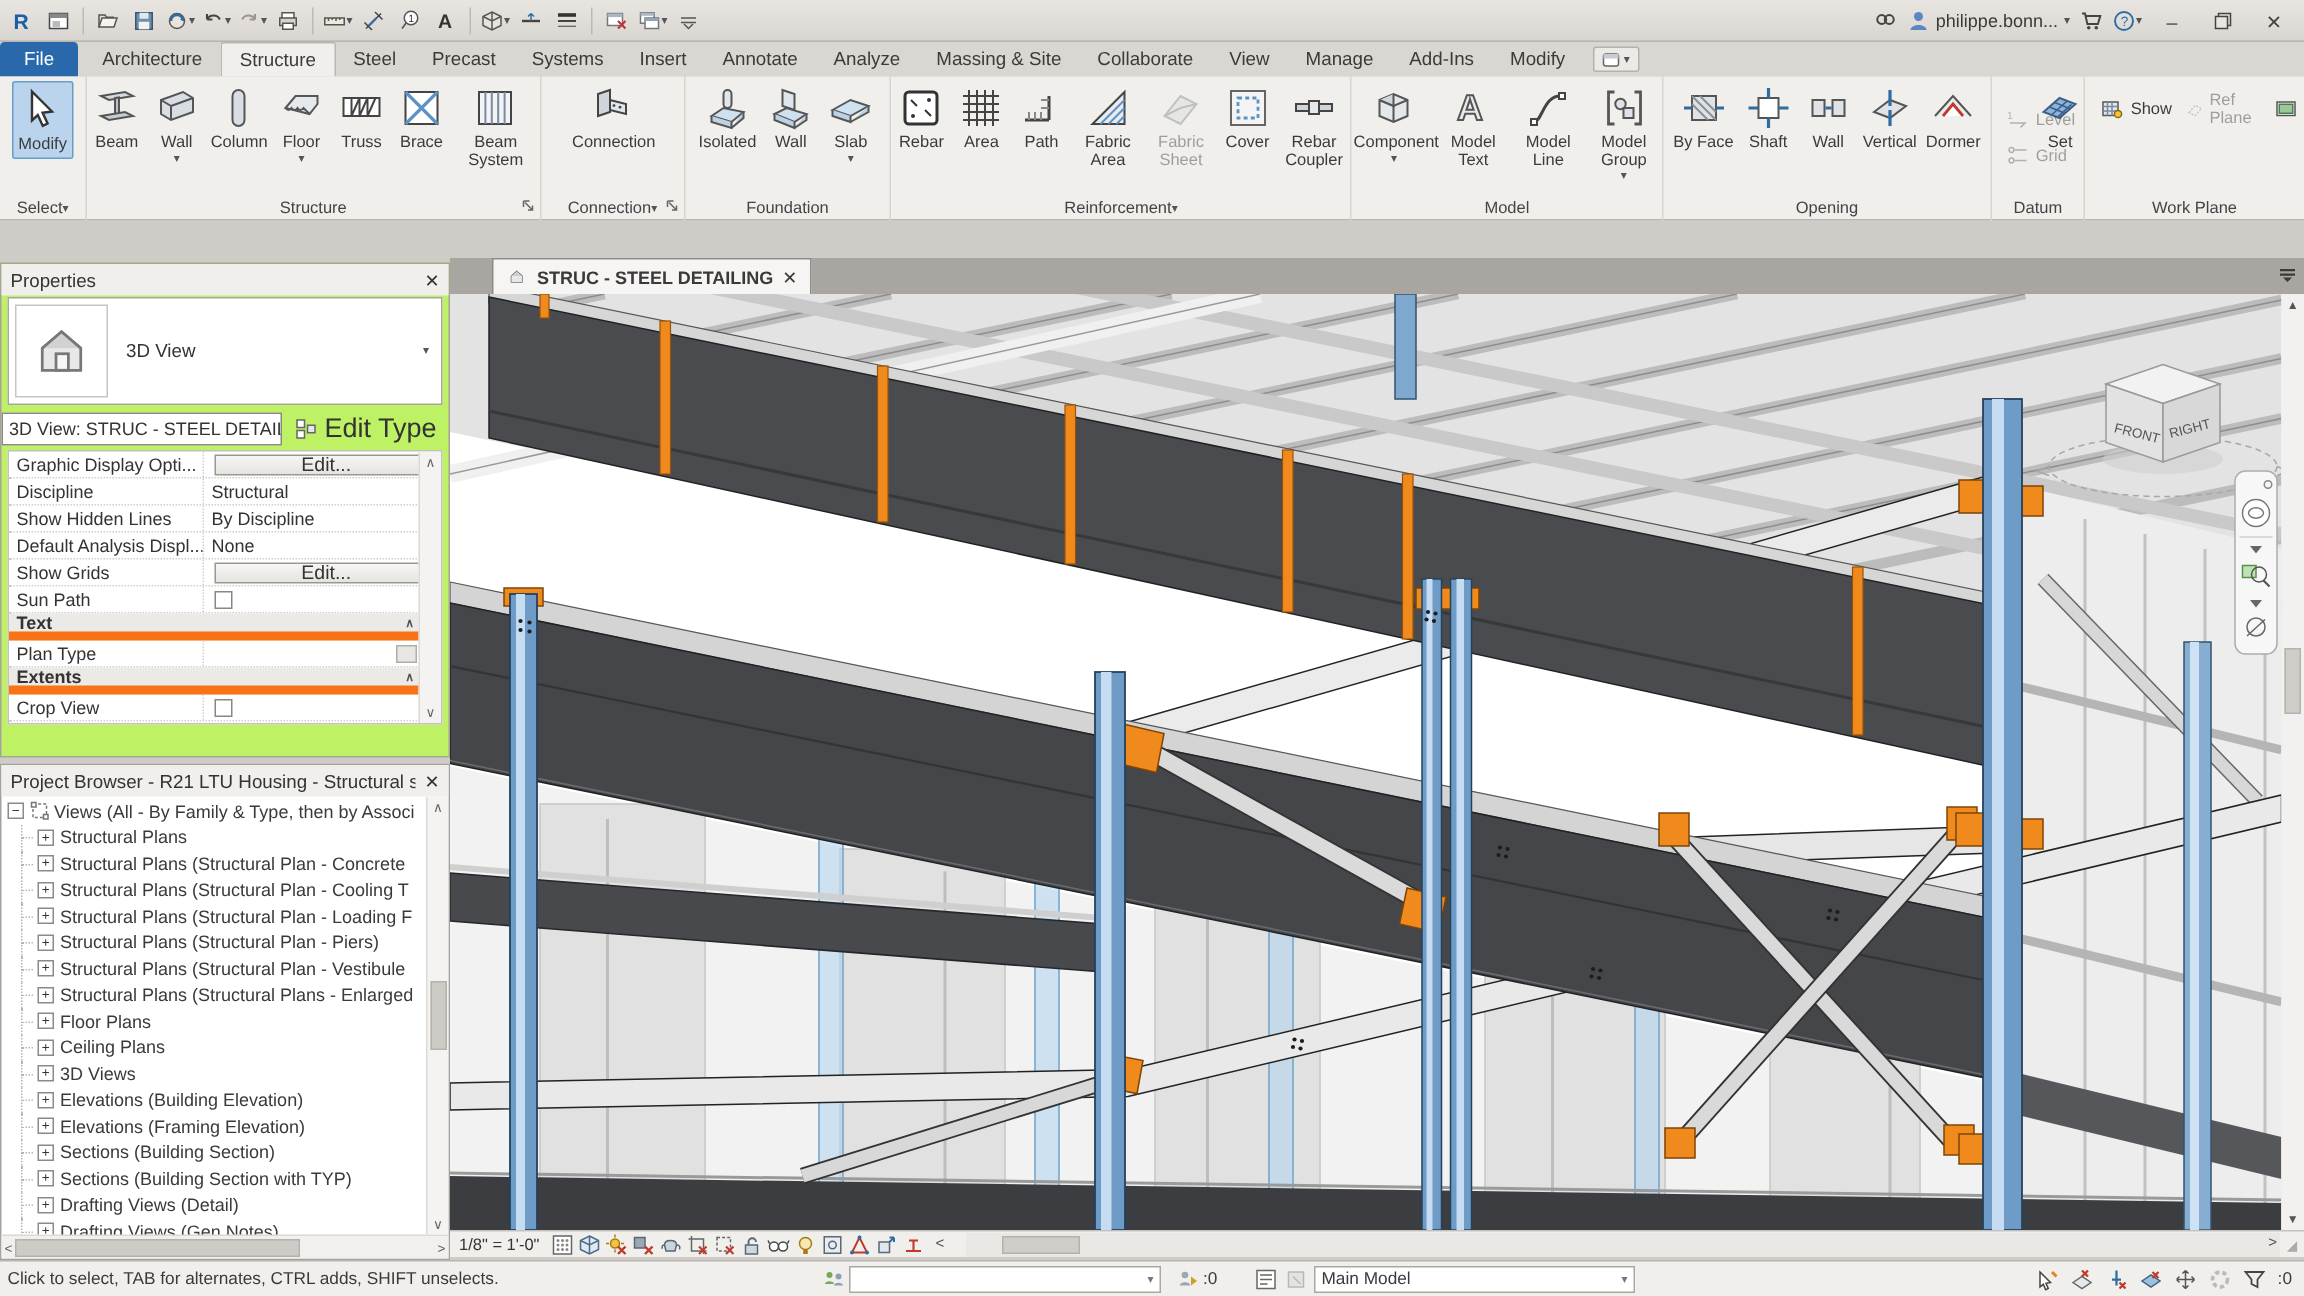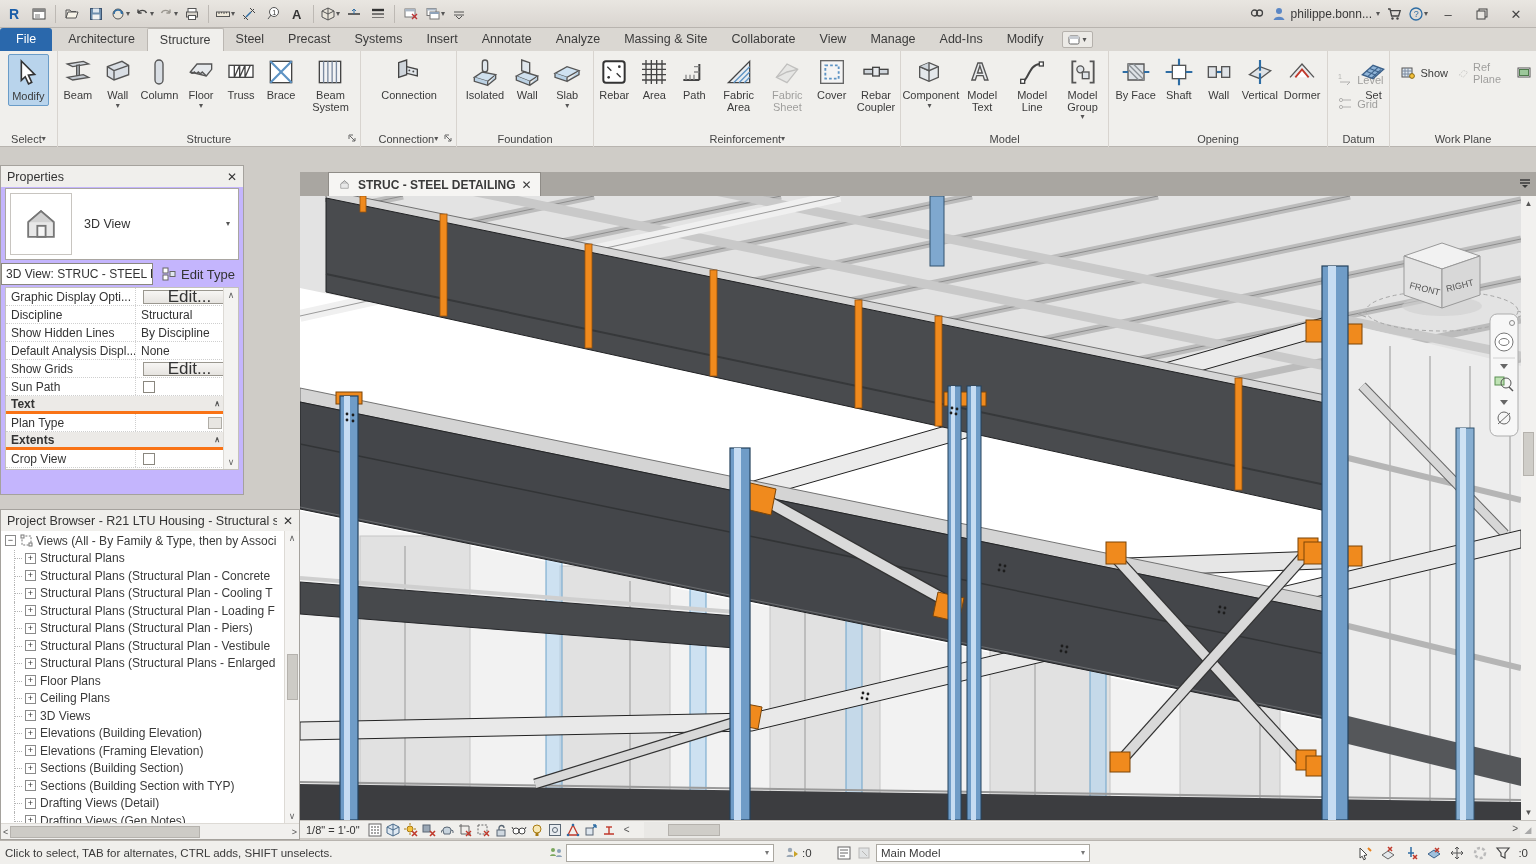--- a/index.html
+++ b/index.html
@@ -33,40 +33,40 @@
   .plabel .launcher{position:absolute;right:3px;bottom:2px;}
   .bigbtn{display:flex;flex-direction:column;align-items:center;padding:2px 3px;border-radius:2px;min-width:40px;}
   .bigbtn .blabel{font-size:11px;line-height:11.5px;text-align:center;color:#3b3b3b;margin-top:2px;max-width:54px;}
   .bigbtn.disabled{opacity:.45;}
   .bigbtn.sel{background:#b9d4ec;border:1px solid #6a9cc8;}
   .smallrow{display:flex;align-items:center;gap:4px;font-size:11px;color:#3b3b3b;padding:1px 3px;}
   .smallrow.disabled{opacity:.45;}
   .ic32{width:32px;height:32px;}
   .ic16{width:16px;height:16px;}
   
-  #props{position:absolute;left:0;top:165px;width:244px;height:330px;background:#c4b5fd;border:1px solid #a5a29d;}
+  #props{position:absolute;left:0;top:175px;width:300px;height:330px;background:#bef264;border:1px solid #a5a29d;}
   .palhead{height:21px;display:flex;align-items:center;padding:0 6px;font-size:12.5px;color:#333;background:#f0efec;}
   .palhead .x{margin-left:auto;font-size:12px;color:#333;}
   #type-box{margin:1px 4px;height:72px;background:#fff;border:1px solid #a9a6a1;display:flex;align-items:center;}
   #type-box .thumb{width:62px;height:62px;border:1px solid #c8c5c0;margin-left:4px;display:flex;align-items:center;justify-content:center;}
   #type-box .tname{margin-left:12px;font-size:12.5px;}
   #type-box .tcaret{margin-left:auto;margin-right:8px;}
   #selrow{display:flex;align-items:center;margin:3px 4px 2px 0;gap:4px;}
   #view-select{flex:1;height:22px;border:1px solid #8a8archive7a;border:1px solid #8a877f;background:#fff;display:flex;align-items:center;
     padding:0 4px;font-size:12px;white-space:nowrap;overflow:hidden;}
-  #edit-type{display:flex;align-items:center;gap:4px;font-size:13px;padding:2px 4px;}
+  #edit-type{display:flex;align-items:center;gap:4px;font-size:18px;padding:2px 4px;}
   #prop-grid{position:relative;margin:2px 4px 0 4px;background:#fff;border:1px solid #c4c1bc;height:183px;overflow:hidden;}
   .prow{display:flex;height:18px;border-bottom:1px dotted #cfcfcf;align-items:center;}
   .prow .pl{width:130px;padding-left:5px;border-right:1px dotted #cfcfcf;white-space:nowrap;overflow:hidden;font-size:12px;height:100%;display:flex;align-items:center;}
   .prow .pv{flex:1;padding-left:5px;font-size:12px;white-space:nowrap;overflow:hidden;height:100%;display:flex;align-items:center;}
-  .prow.section{background:#eceae7;font-weight:bold;border-bottom:3px solid #f97316;}
+  .prow.section{background:#eceae7;font-weight:bold;border-bottom:6px solid #f97316;}
   .prow.section .pl{border-right:none;width:auto;flex:1;}
   .prow.section .chev{margin-left:auto;margin-right:18px;font-size:8px;color:#555;}
   .pbtn{margin:1px 2px;flex:1;height:14px;border:1px solid #9a978f;background:linear-gradient(#f7f6f4,#e6e4e0);
-    display:flex;align-items:center;justify-content:center;font-size:17px;}
+    display:flex;align-items:center;justify-content:center;font-size:13px;}
   .chk{width:12px;height:12px;border:1px solid #8a877f;background:#fff;margin-left:2px;}
   .browse{width:14px;height:12px;border:1px solid #b0ada6;background:#e8e6e2;margin-left:auto;margin-right:16px;}
   #pgrid-scroll{position:absolute;right:0;top:0;width:15px;height:100%;background:#f4f3f1;border-left:1px solid #dddad5;
     display:flex;flex-direction:column;align-items:center;justify-content:space-between;font-size:9px;color:#666;padding:2px 0;}
   #props-foot{display:flex;align-items:center;margin:4px 6px 0 6px;}
   #props-help{color:#2a5db0;text-decoration:underline;font-size:12px;}
   #apply-btn{margin-left:auto;width:72px;height:20px;border:1px solid #c2bfba;background:linear-gradient(#f5f4f2,#e7e5e1);
     color:#9c9a95;display:flex;align-items:center;justify-content:center;font-size:12px;}
   
   #browser{position:absolute;left:0;top:509px;width:300px;height:331px;background:#fff;border:1px solid #a5a29d;display:flex;flex-direction:column;}

